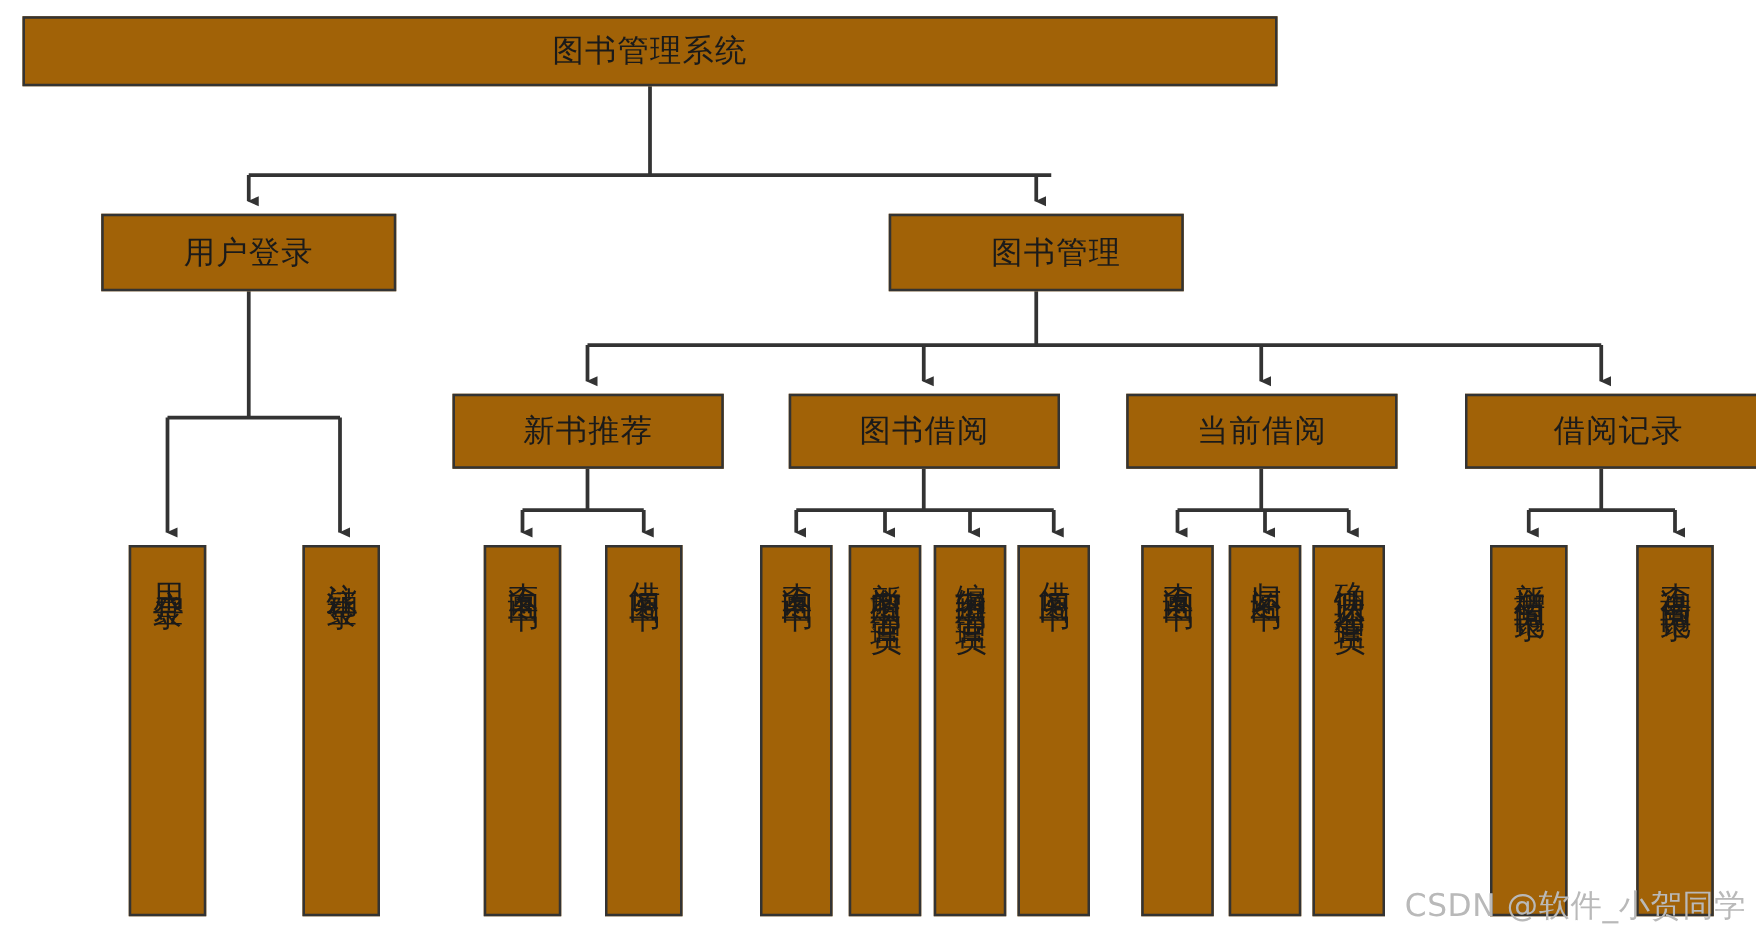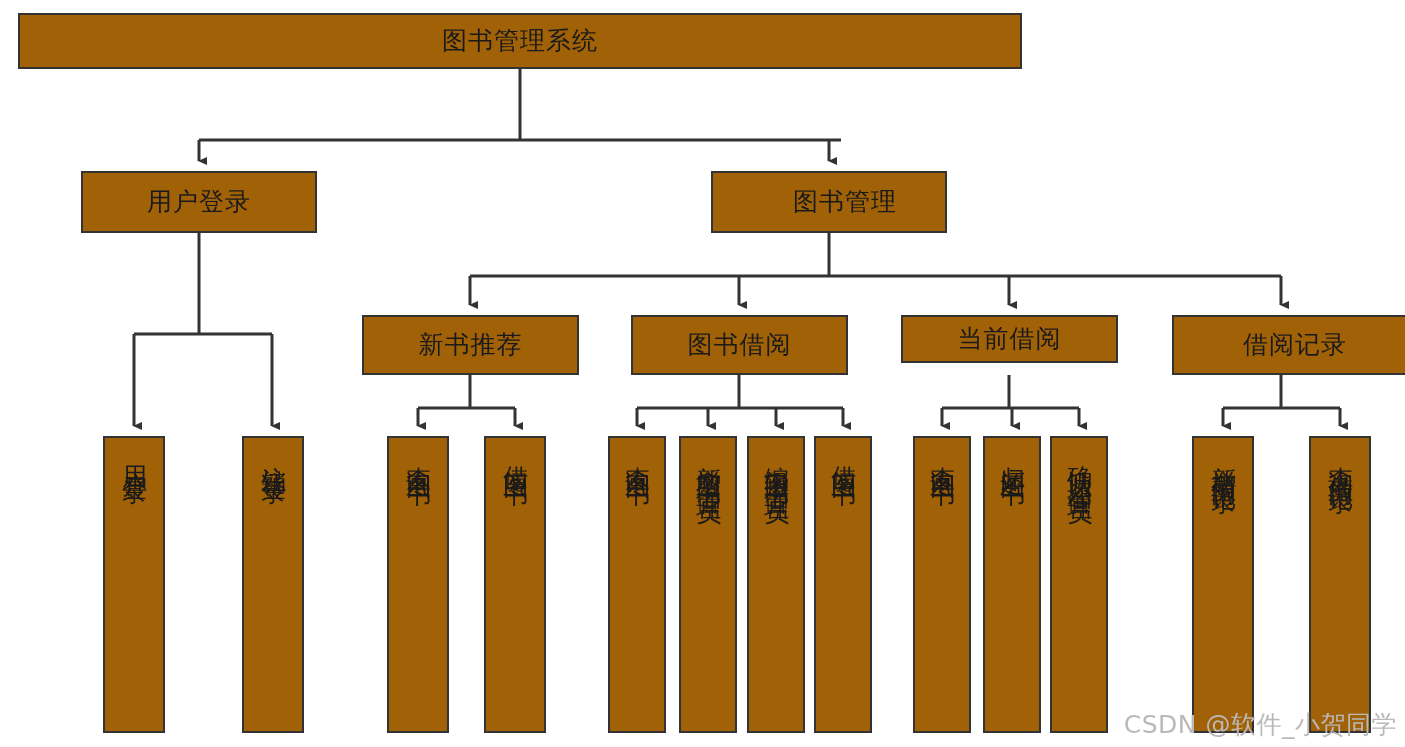--- a/index.html
+++ b/index.html
@@ -135,21 +135,21 @@
   <div class="node root horiz" style="left:18px;top:13px;width:1004px;height:56px;">图书管理系统</div>
 
   <div class="node horiz" style="left:81px;top:171px;width:236px;height:62px;">用户登录</div>
 
   <div class="node horiz" style="left:711px;top:171px;width:236px;height:62px;padding-left:32px;">图书管理</div>
 
   <div class="node horiz" style="left:362px;top:315px;width:217px;height:60px;">新书推荐</div>
 
   <div class="node horiz" style="left:631px;top:315px;width:217px;height:60px;">图书借阅</div>
 
-  <div class="node horiz" style="left:901px;top:315px;width:217px;height:48px;">当前借阅</div>
+  <div class="node horiz" style="left:901px;top:315px;width:217px;height:60px;">当前借阅</div>
 
   <div class="node horiz" style="left:1172px;top:315px;width:246px;height:60px;">借阅记录</div>
 
   <div class="node vert" style="left:103px;top:436px;width:62px;height:297px;">用户登录</div>
 
   <div class="node vert" style="left:242px;top:436px;width:62px;height:297px;">注销登录</div>
 
   <div class="node vert" style="left:387px;top:436px;width:62px;height:297px;">查询图书</div>
 
   <div class="node vert" style="left:484px;top:436px;width:62px;height:297px;">借阅图书</div>

